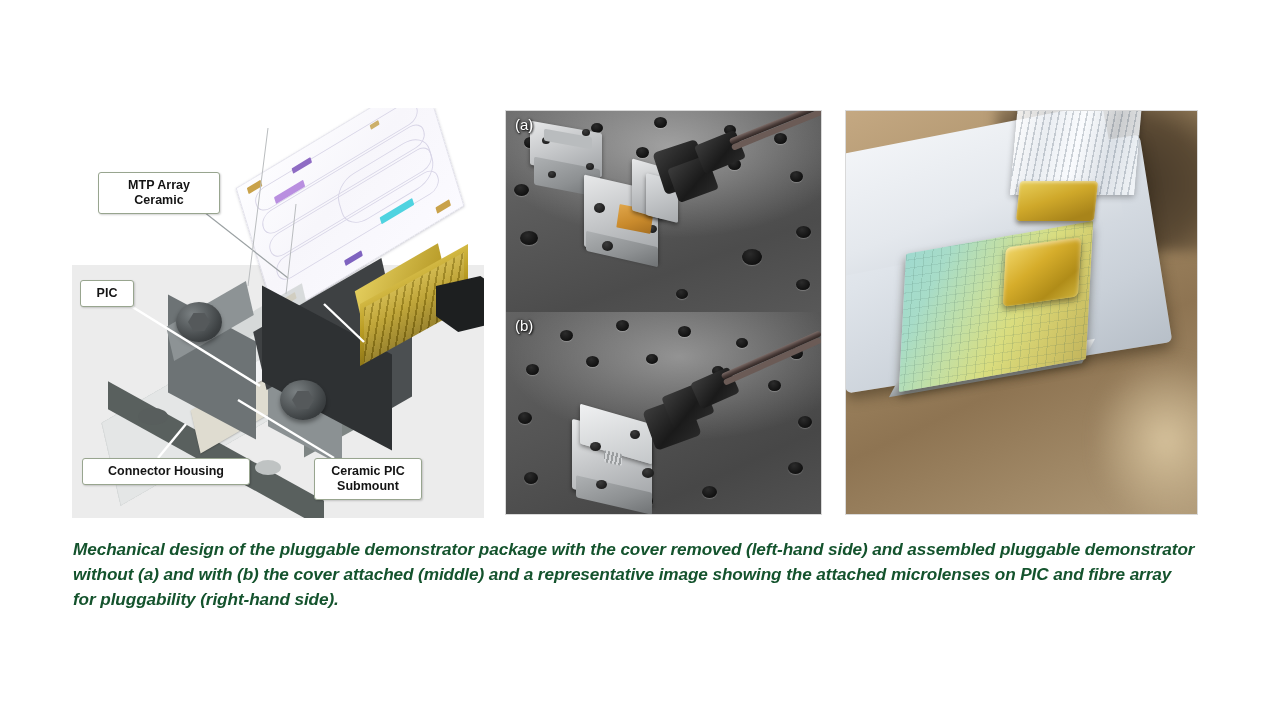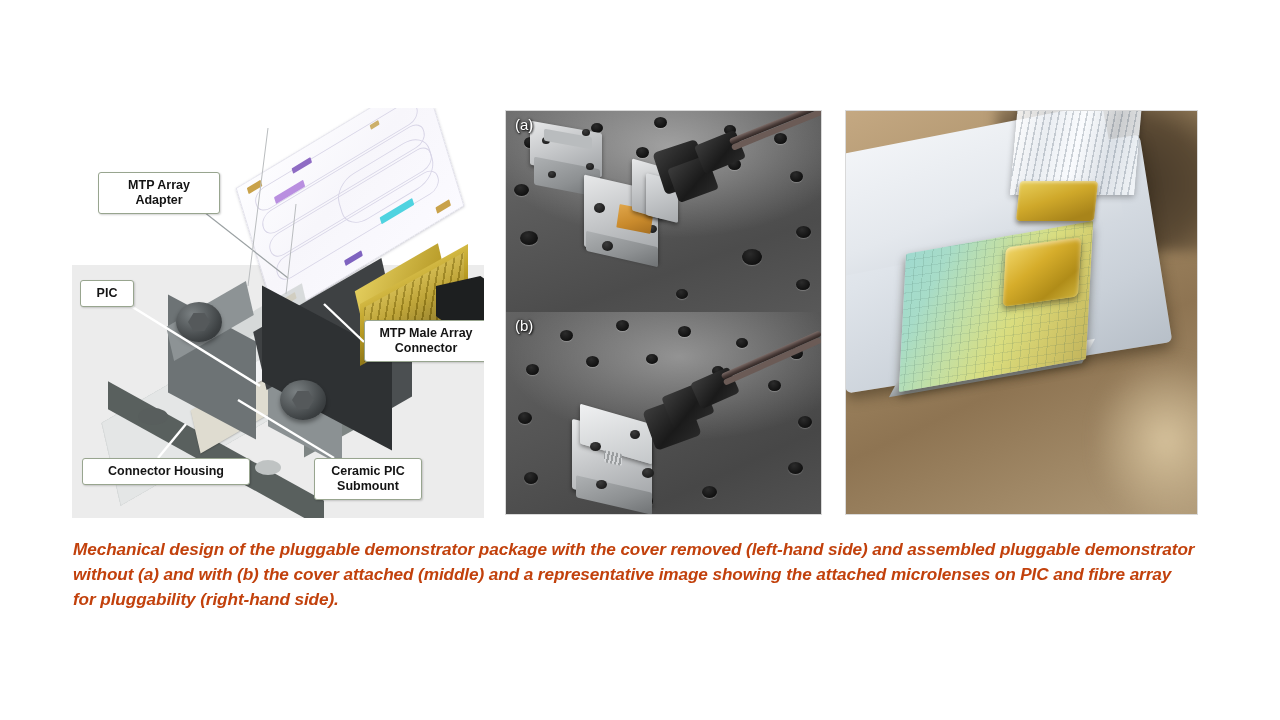--- a/index.html
+++ b/index.html
@@ -444,21 +444,21 @@
   #caption {
     position: absolute;
     left: 73px;
     top: 537px;
     width: 1123px;
     font-family: "Liberation Sans", "DejaVu Sans", sans-serif;
     font-style: italic;
     font-weight: bold;
     font-size: 17.2px;
     line-height: 1.44;
-    color: #c2410c;
+    color: #14532d;
     letter-spacing: -0.1px;
     text-align: left;
   }
 </style>
 </head>
 <body>
 
 <div id="figure-root">
 
   <div class="panel" id="cad-panel">
@@ -512,26 +512,24 @@
       <line class="grey" x1="132" y1="104" x2="216" y2="170"></line>
       <line class="thin" x1="196" y1="20" x2="176" y2="178"></line>
       <line class="thin" x1="224" y1="96" x2="214" y2="186"></line>
       <line class="white" x1="46" y1="190" x2="188" y2="278"></line>
       <line class="white" x1="292" y1="234" x2="252" y2="196"></line>
       <line class="white" x1="86" y1="350" x2="114" y2="316"></line>
       <line class="white" x1="262" y1="350" x2="166" y2="292"></line>
     </svg>
 
     <div class="callout" id="callout-mtp-array-adapter">MTP Array
-Adapter</div>
+Ceramic</div>
 
     <div class="callout" id="callout-pic">PIC</div>
 
-    <div class="callout" id="callout-mtp-male">MTP Male Array
-Connector</div>
 
     <div class="callout" id="callout-mech-housing">Connector Housing</div>
 
     <div class="callout" id="callout-ceramic-submount">Ceramic PIC
 Submount</div>
   </div>
 
   <div class="panel" id="photo-panel-mid">
 
     <div class="photo-sub" id="photo-a">

